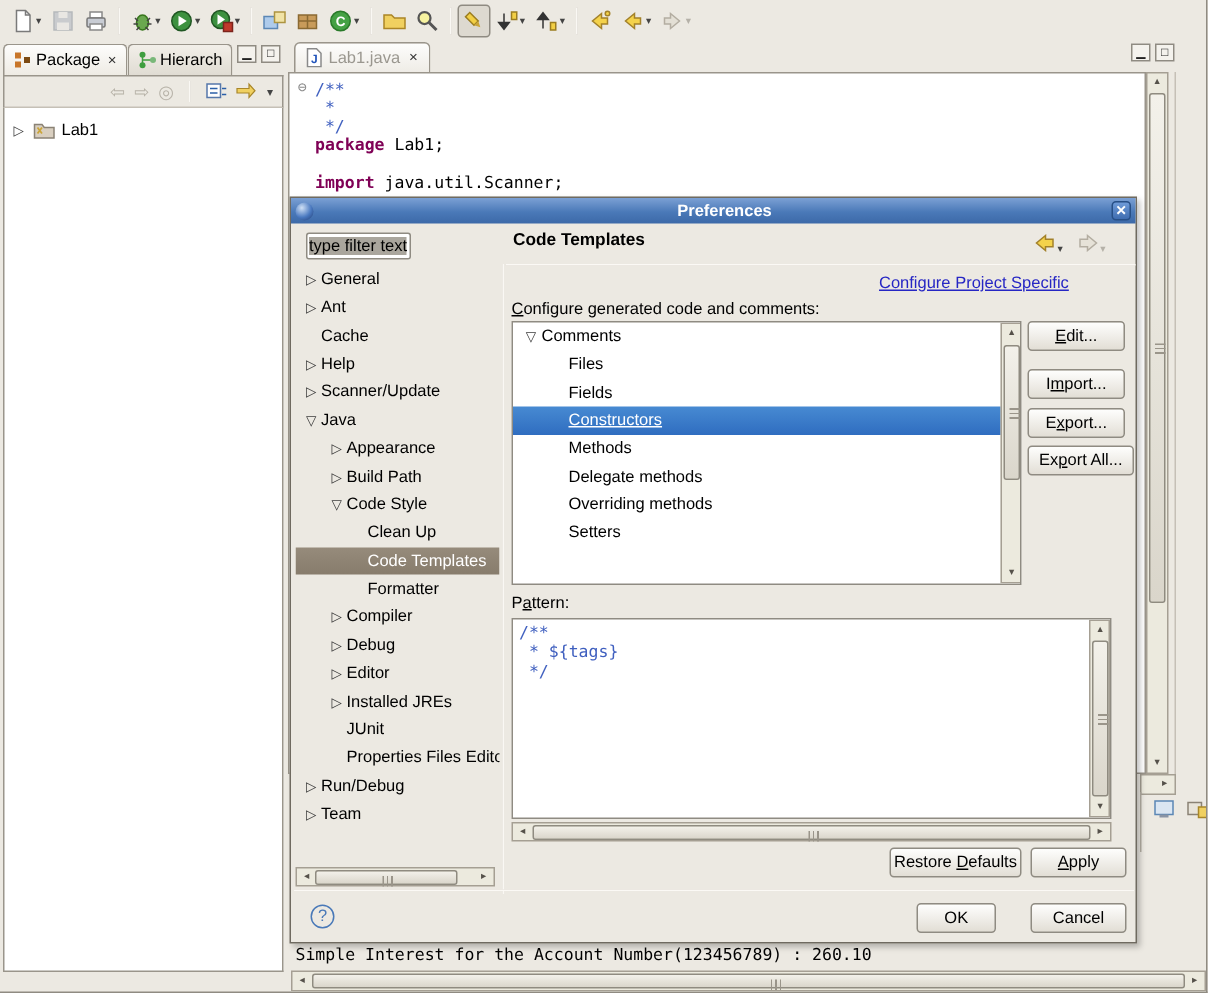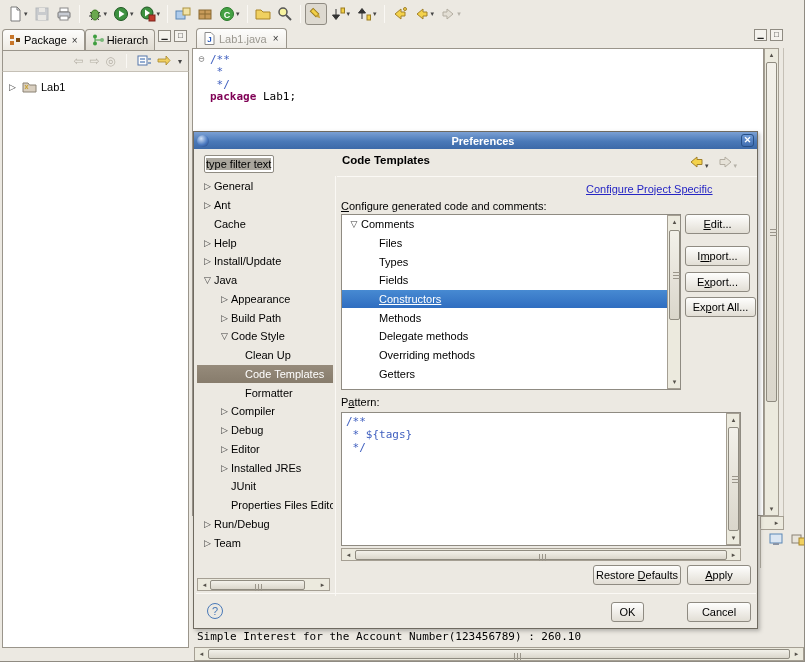--- a/index.html
+++ b/index.html
@@ -117,21 +117,21 @@
                  border:1px solid #8f8b82; padding:2px 4px; overflow:hidden; }
   #dlg-pattern .pline { font:11px "DejaVu Sans Mono", monospace; color:#3f5fbf; white-space:pre; height:13px; }
   #pattern-sbv { left:384px; top:0; height:132px; width:14px; }
   #pattern-sbh { left:147px; top:416px; width:400px; height:13px; }
   #tree-sbh { left:3px; top:446px; width:133px; height:13px; }
   #dlg-restore { position:absolute; left:399px; top:433px; width:88px; }
   #dlg-apply { position:absolute; left:493px; top:433px; width:64px; }
   #dlg-hsep2 { position:absolute; left:2px; top:461px; width:560px; height:1px; background:#cbc6bb; border-bottom:1px solid #fbf9f5; }
   #dlg-help { position:absolute; left:13px; top:471px; width:16px; height:16px; border-radius:50%;
               border:1px solid #4979b8; color:#4979b8; text-align:center; line-height:14px; font-size:11px; }
-  #dlg-ok { position:absolute; left:417px; top:470px; width:33px; }
+  #dlg-ok { position:absolute; left:417px; top:470px; width:53px; }
   #dlg-cancel { position:absolute; left:493px; top:470px; width:64px; }
   u { text-underline-offset:1px; }
 </style>
 </head>
 <body>
 
 <div id="toolbar">
   <span class="tbtn">
     <svg class="ico" width="16" height="16">
         <path d="M4 1h6l3 3v11H4z" fill="#fff" stroke="#7a7a7a"></path>
@@ -316,20 +316,21 @@
   <div class="minmax" style="left:562px; top:1px;">
     <span class="mmbtn">▁</span>
     <span class="mmbtn">□</span>
   </div>
   <div id="editor-body" style="padding-top:4px;">
       <div class="cline"><span class="fold-col">⊖</span><span class="c-comment">/**</span></div>
       <div class="cline"><span class="fold-col"></span><span class="c-comment"> *</span></div>
       <div class="cline"><span class="fold-col"></span><span class="c-comment"> */</span></div>
       <div class="cline"><span class="fold-col"></span><span class="c-keyword">package</span><span class="c-plain"> Lab1;</span></div>
       <div class="cline"><span class="fold-col"></span></div>
+      <div class="cline"><span class="fold-col"></span><span class="c-keyword">import</span><span class="c-plain"> java.util.Scanner;</span></div>
     </div>
   <div class="sbv" style="left:572px; top:20px; height:468px;">
     <span class="sb-arrow" style="top:0; left:0;">▴</span>
     <div class="sb-thumb" style="left:1px; top:13px; width:11px; height:340px;">
       <div class="gripv" style="top:166px;"></div>
     </div>
     <span class="sb-arrow" style="bottom:0; left:0;">▾</span>
   </div>
 </div>
 <div id="overview-ruler"></div>
@@ -378,21 +379,21 @@
       <div class="trow lv0">
         <span class="tar"></span>
         <span>Cache</span>
       </div>
       <div class="trow lv0">
         <span class="tar">▷</span>
         <span>Help</span>
       </div>
       <div class="trow lv0">
         <span class="tar">▷</span>
-        <span>Install/Update</span>
+        <span>Scanner/Update</span>
       </div>
       <div class="trow lv0">
         <span class="tar">▽</span>
         <span>Java</span>
       </div>
       <div class="trow lv1">
         <span class="tar">▷</span>
         <span>Appearance</span>
       </div>
       <div class="trow lv1">
@@ -483,45 +484,37 @@
   <div class="lrow lv0">
         <span class="tar">▽</span>
         <span>Comments</span>
       </div>
       <div class="lrow lv1">
         <span class="tar"></span>
         <span>Files</span>
       </div>
       <div class="lrow lv1">
         <span class="tar"></span>
-        <span>Types</span>
+        <span>Fields</span>
+      </div>
+      <div class="lrow lv1 sel">
+        <span class="tar"></span>
+        <span>Constructors</span>
       </div>
       <div class="lrow lv1">
         <span class="tar"></span>
-        <span>Fields</span>
-      </div>
-      <div class="lrow lv1 sel">
-        <span class="tar"></span>
-        <span>Constructors</span>
+        <span>Methods</span>
       </div>
       <div class="lrow lv1">
         <span class="tar"></span>
-        <span>Methods</span>
+        <span>Delegate methods</span>
       </div>
       <div class="lrow lv1">
         <span class="tar"></span>
-        <span>Delegate methods</span>
-      </div>
-      <div class="lrow lv1">
-        <span class="tar"></span>
         <span>Overriding methods</span>
-      </div>
-      <div class="lrow lv1">
-        <span class="tar"></span>
-        <span>Getters</span>
       </div>
       <div class="lrow lv1">
         <span class="tar"></span>
         <span>Setters</span>
       </div>
     </div>
 
   <div id="side-buttons">
     <div class="gbtn"><u>E</u>dit...</div>
     <div class="gbtn">I<u>m</u>port...</div>

